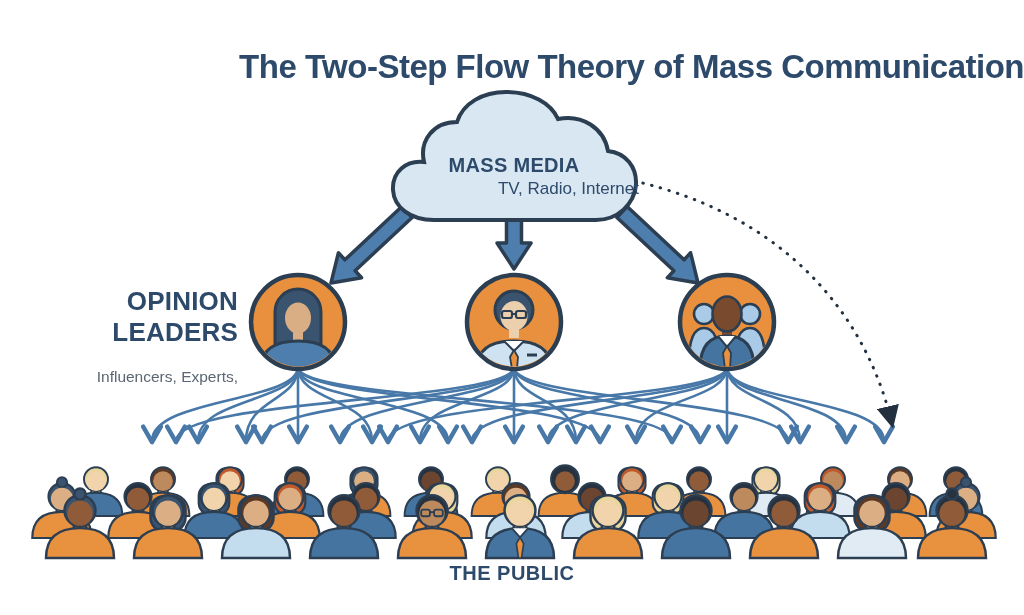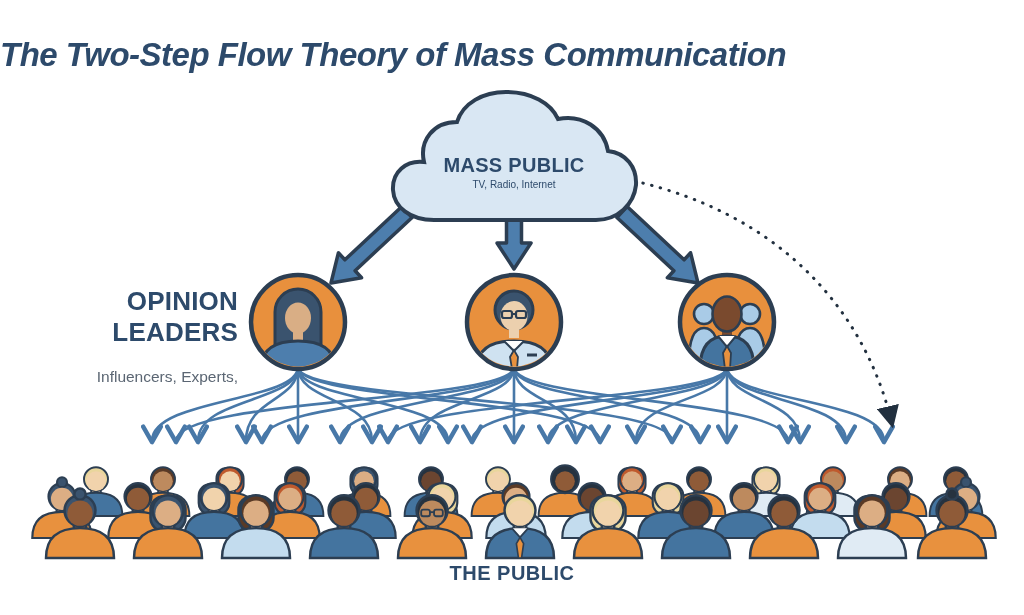--- a/index.html
+++ b/index.html
@@ -2,24 +2,24 @@
 <html style="--navy: #2d4a6b; --ink: #22303f; --outline: #2c3e52; --steel: #4d7ead; --steel-line: #4878a8; --orange: #e8903d; --cloud: #d9e7f3; --gray: #5b6673; --bg: #ffffff;"><head>
 <meta charset="utf-8">
 <style>
   html,body{margin:0;padding:0;background:#ffffff;}
   .canvas{
     position:relative;width:1024px;height:615px;background:var(--bg,#ffffff);
     overflow:hidden;font-family:"Liberation Sans",sans-serif;
   }
   #diagram-svg{position:absolute;left:0;top:0;width:1024px;height:615px;}
   .label{position:absolute;color:var(--navy,#2d4a6b);}
-  #title{top:36px;left:0;width:1024px;text-align:left;font-size:33px;font-weight:bold;letter-spacing:-0.5px;font-style:italic;}
+  #title{top:48px;left:0;width:1024px;text-align:right;font-size:33px;font-weight:bold;letter-spacing:-0.5px;}
   #mass-media-block{top:154px;left:389px;width:250px;text-align:center;}
   #mass-media-label{font-size:20px;font-weight:bold;letter-spacing:0.3px;}
-  #mass-media-sublabel{font-size:10px;margin-top:2px;}
+  #mass-media-sublabel{font-size:17px;margin-top:2px;text-align:right;}
   #opinion-leaders-block{top:286px;left:18px;width:220px;text-align:right;}
   #opinion-leaders-label{font-size:26px;font-weight:bold;letter-spacing:0.2px;}
   .ol-sub{font-size:15.5px;color:var(--gray,#5b6673);line-height:20px;}
   #opinion-leaders-sub1{margin-top:19px;}
   #public-label{top:562px;left:0;width:1024px;text-align:center;font-size:20px;font-weight:bold;letter-spacing:0.5px;}
   .thick-arrow{fill:var(--steel,#4d7ead);stroke:var(--outline,#2c3e52);stroke-width:3.5;stroke-linejoin:round;}
   .fan-arrow{fill:none;stroke:var(--steel-line,#4878a8);stroke-width:2.6;stroke-linecap:round;}
   .fanhead-path{fill:none;stroke:var(--steel-line,#4878a8);stroke-width:2;stroke-linecap:round;stroke-linejoin:round;}
   .dotted-flow{fill:none;stroke:var(--ink,#22303f);stroke-width:3;stroke-dasharray:0.5 8.5;stroke-linecap:round;}
   .dothead-path{fill:var(--ink,#22303f);}
@@ -396,21 +396,21 @@
           <circle cx="0" cy="-46" r="15" fill="#26323f" stroke="#2c3e52" stroke-width="2.4"></circle>
           <circle cx="0" cy="-62" r="5.5" fill="#26323f" stroke="#2c3e52" stroke-width="2.4"></circle>
           <circle cx="0" cy="-43.5" r="12.3" fill="#8f5b38"></circle>
         </g>
       </g>
   </svg>
 
   <div class="label" id="title">The Two-Step Flow Theory of Mass Communication</div>
 
   <div class="label" id="mass-media-block">
-    <div id="mass-media-label">MASS PUBLIC</div>
+    <div id="mass-media-label">MASS MEDIA</div>
     <div id="mass-media-sublabel">TV, Radio, Internet</div>
   </div>
 
   <div class="label" id="opinion-leaders-block">
     <div id="opinion-leaders-label">OPINION LEADERS</div>
     <div class="ol-sub" id="opinion-leaders-sub1">Influencers, Experts,</div>
   </div>
 
   <div class="label" id="public-label">THE PUBLIC</div>
 </div>

